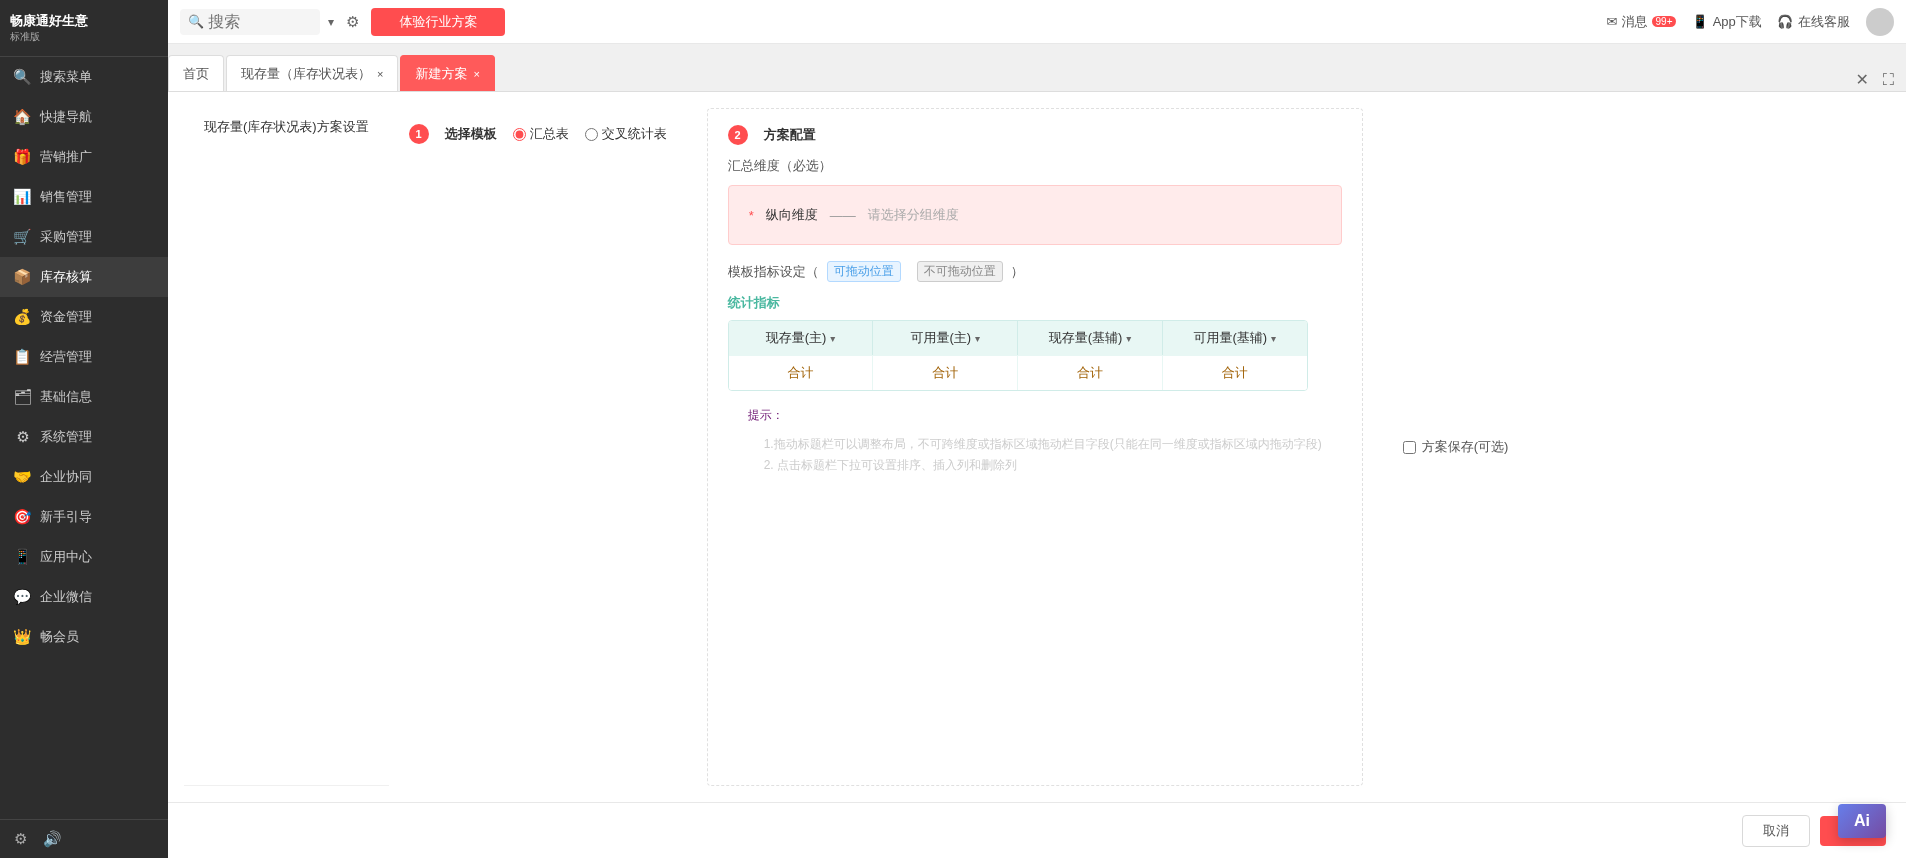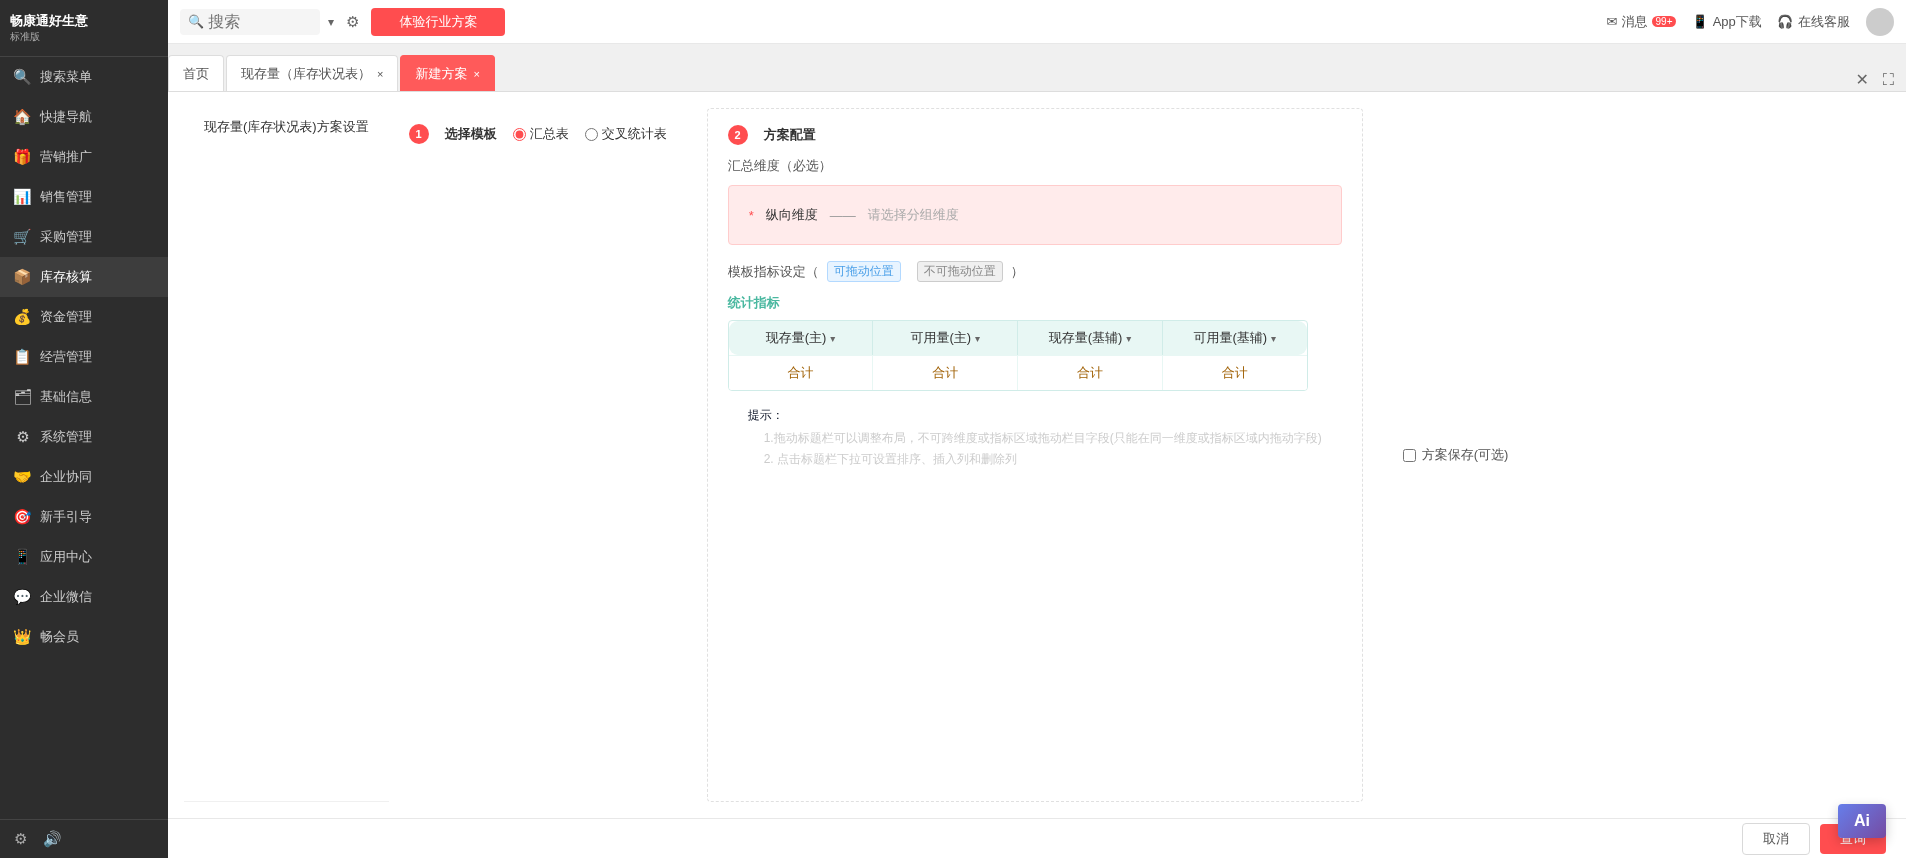--- a/index.html
+++ b/index.html
@@ -347,21 +347,20 @@
     }
     .stats-table {
       border: 1px solid #d0ece8;
       border-radius: 4px;
       overflow: hidden;
       width: 580px;
     }
     .stats-table-header {
       display: flex;
       background: #e8f7f4;
-      border-radius: 9px;
     }
     .stats-table-header-cell {
       flex: 1;
       padding: 8px 12px;
       display: flex;
       align-items: center;
       justify-content: center;
       gap: 4px;
       font-size: 13px;
       color: #333;
@@ -388,22 +387,22 @@
       color: #666;
       font-size: 10px;
     }
 
     
     .hint-section {
       padding: 16px 20px 8px;
     }
     .hint-title {
       font-size: 12px;
-      color: #0f172a;
-      margin-bottom: 6px;
+      color: #701a75;
+      margin-bottom: 12px;
     }
     .hint-item {
       font-size: 12px;
       color: #ccc;
       margin-bottom: 4px;
       padding-left: 16px;
     }
 
     
     .save-checkbox-row {
@@ -413,21 +412,21 @@
       gap: 6px;
       font-size: 13px;
       color: #555;
     }
     .save-checkbox-row input[type="checkbox"] {
       cursor: pointer;
     }
 
     
     .footer-bar {
-      height: 40px;
+      height: 56px;
       background: #fff;
       border-top: 1px solid #e8e8e8;
       display: flex;
       align-items: center;
       justify-content: flex-end;
       padding: 0 20px;
       gap: 10px;
       flex-shrink: 0;
     }
     .btn-cancel {

